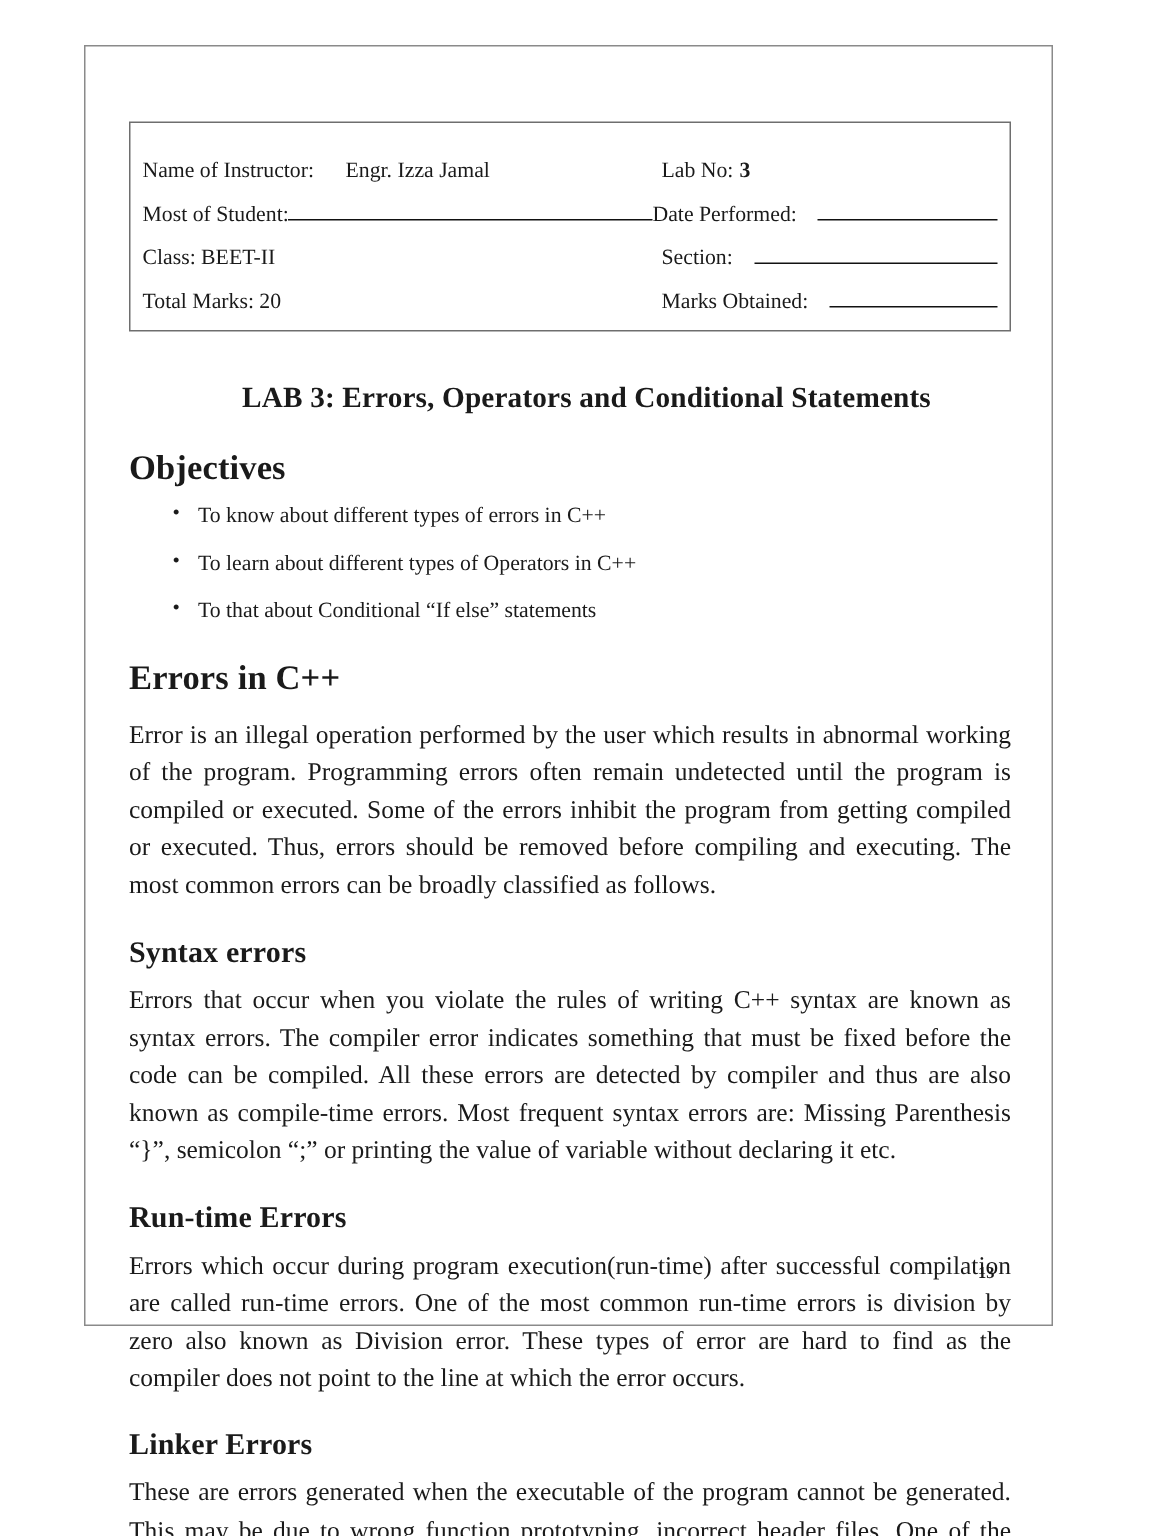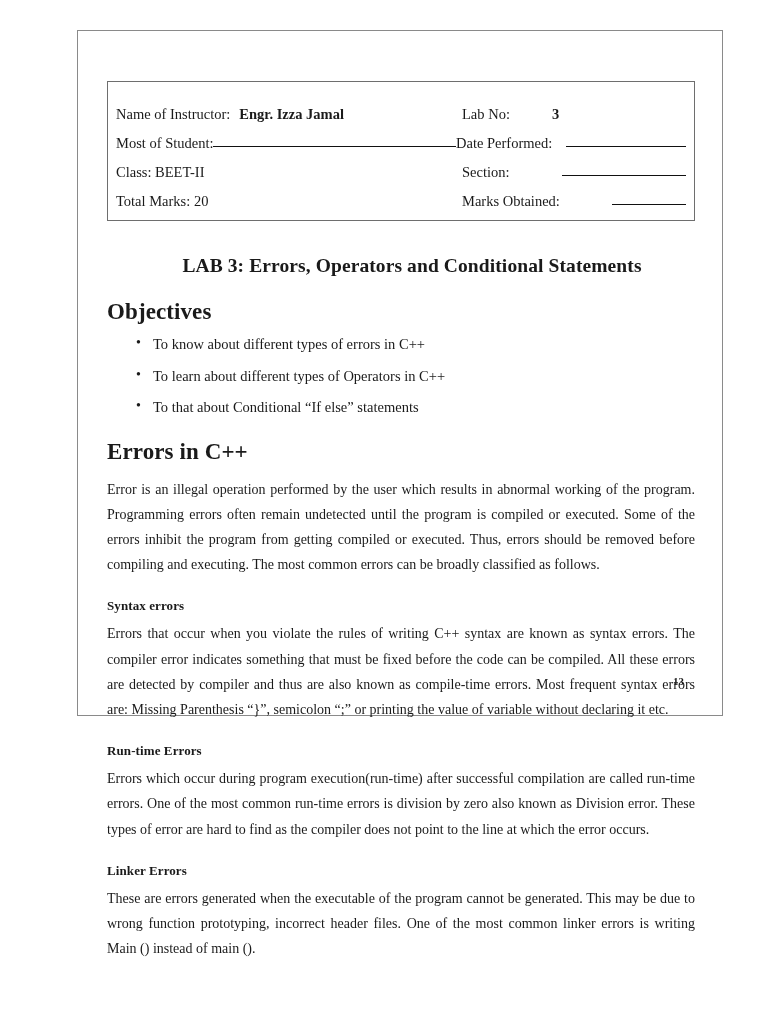--- a/index.html
+++ b/index.html
@@ -13,24 +13,24 @@
     height: 1024px;
     position: relative;
     font-family: "Liberation Serif", "DejaVu Serif", serif;
     color: #1a1a1a;
     overflow: hidden;
   }
 
   
   .page-frame {
     position: absolute;
-    left: 77px;
+    left: 56px;
     top: 30px;
     width: 646px;
-    height: 686px;
+    height: 854px;
     border: 1px solid #8a8a8a;
     box-sizing: border-box;
     background: #ffffff;
   }
 
   .page-inner {
     position: absolute;
     left: 29px;
     top: 50px;
     width: 588px;
@@ -57,49 +57,49 @@
     align-items: flex-end;
     white-space: nowrap;
   }
   .col-right {
     flex: 1;
     display: flex;
     align-items: flex-end;
     white-space: nowrap;
   }
   .lbl { white-space: nowrap; }
-  .val-bold { font-weight: bold; margin-left: 9px; white-space: nowrap; }
+  .val-bold { font-weight: normal; margin-left: 21px; white-space: nowrap; }
   .val-bold-tight { font-weight: bold; margin-left: 4px; white-space: nowrap; }
   .rule {
     flex: 1;
     border-bottom: 1.3px solid #111;
     height: 1px;
     margin-bottom: 3px;
   }
   .rule-gap { margin-left: 10px; }
   .pad-right { padding-right: 4px; }
-  .indent-sm { padding-left: 6px; gap: 38px; }
+  .indent-sm { padding-left: 6px; }
 
   
   .lab-title {
     text-align: center;
     font-size: 19.5px;
     font-weight: bold;
     letter-spacing: 0.1px;
     margin: 0 0 22px 0;
     padding-left: 22px;
   }
   h2.section-head {
     font-size: 23px;
     font-weight: bold;
     margin: 0 0 12px 0;
     letter-spacing: 0.1px;
   }
   h3.sub-head {
-    font-size: 13px;
+    font-size: 20px;
     font-weight: bold;
     margin: 0 0 7px 0;
     letter-spacing: 0.1px;
   }
   h3.sub-head.spaced-top { margin-top: 21px; }
 
   
   ul.objectives {
     list-style: none;
     margin: 0 0 24px 0;
@@ -115,21 +115,21 @@
   ul.objectives li::before {
     content: "\2022";
     position: absolute;
     left: 29px;
     top: -1px;
     font-size: 14px;
   }
 
   
   p.body-text {
-    font-size: 14px;
+    font-size: 17px;
     line-height: 25.2px;
     margin: 0 0 4px 0;
     text-align: justify;
     text-justify: inter-word;
   }
   p.body-text.last { margin-bottom: 2px; }
 
   
   .page-number {
     position: absolute;

